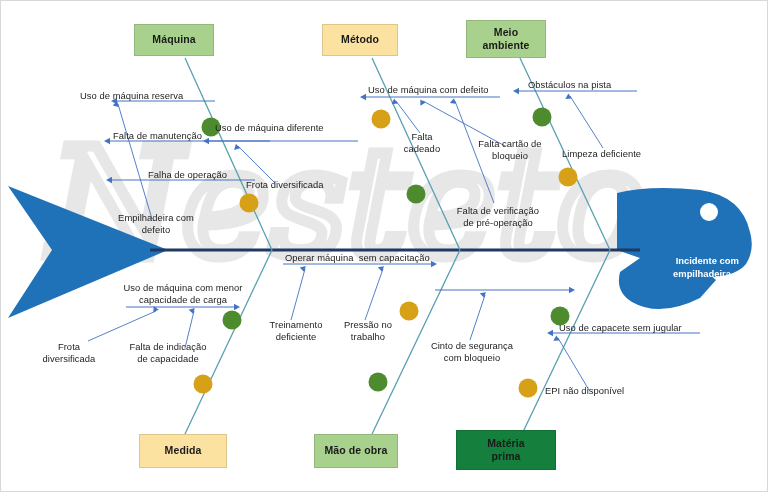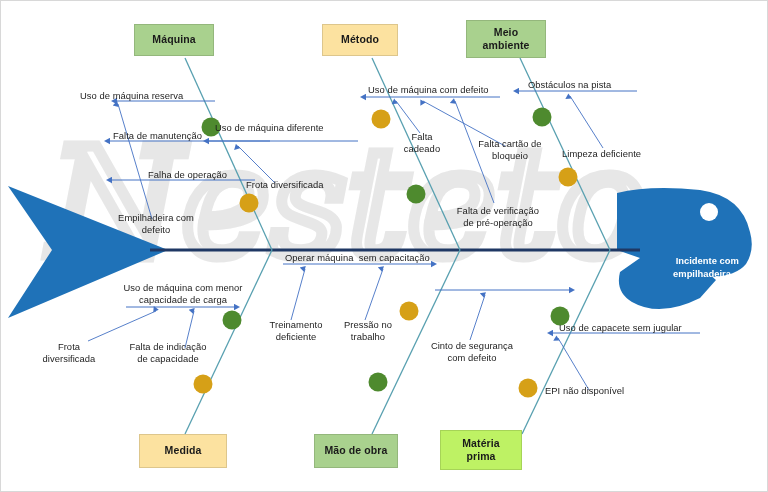--- a/index.html
+++ b/index.html
@@ -182,21 +182,21 @@
   </div>
 
   <div class="cat-box" style="left:139px;top:434px;width:88px;height:34px;background:#FCE2A0;">
     <span>Medida</span>
   </div>
 
   <div class="cat-box" style="left:314px;top:434px;width:84px;height:34px;background:#A9D18E;">
     <span>Mão de obra</span>
   </div>
 
-  <div class="cat-box" style="left:440px;top:430px;width:82px;height:40px;background:#bef264;white-space:pre-line;">
+  <div class="cat-box" style="left:456px;top:430px;width:100px;height:40px;background:#15803d;white-space:pre-line;">
     <span>Matéria
 prima</span>
   </div>
 
   <div class="headline" style="left:654px;top:240px;width:96px;">
     <span style="white-space:pre-line;">Incidente com
 empilhadeira</span>
   </div>
 
   <div class="lbl" style="left:80px;top:90px;">Uso de máquina reserva</div>
@@ -241,17 +241,17 @@
   <div class="lbl center" style="left:258px;top:319px;width:76px;">Treinamento
 deficiente</div>
 
   <div class="lbl center" style="left:337px;top:319px;width:62px;">Pressão no
 trabalho</div>
 
 
   <div class="lbl" style="left:559px;top:322px;">Uso de capacete sem jugular</div>
 
   <div class="lbl center" style="left:420px;top:340px;width:104px;">Cinto de segurança
-com defeito</div>
+com bloqueio</div>
 
   <div class="lbl" style="left:545px;top:385px;">EPI não disponível</div>
 
 </div>
 
 </body></html>

